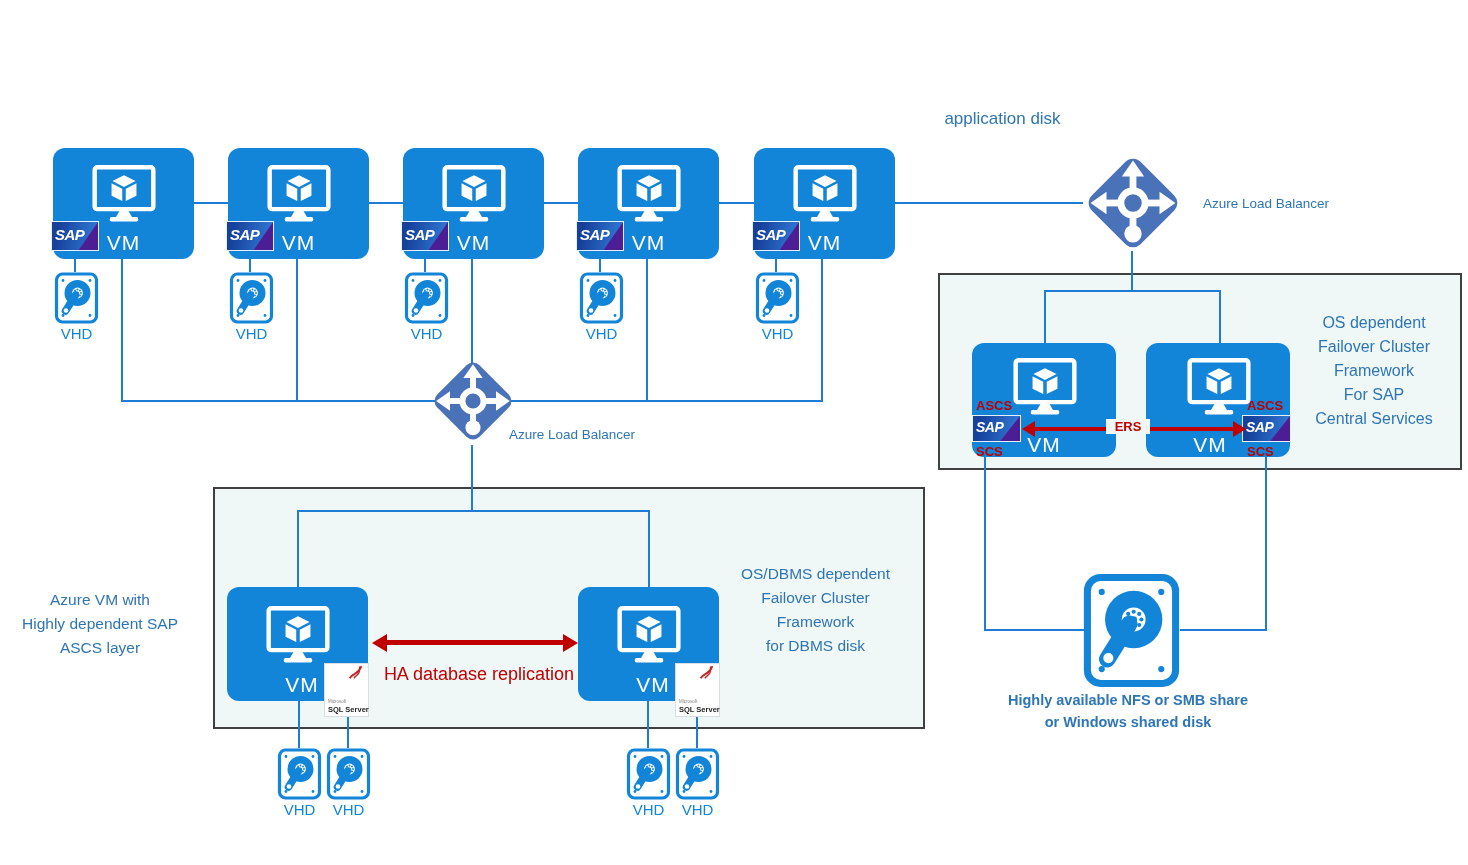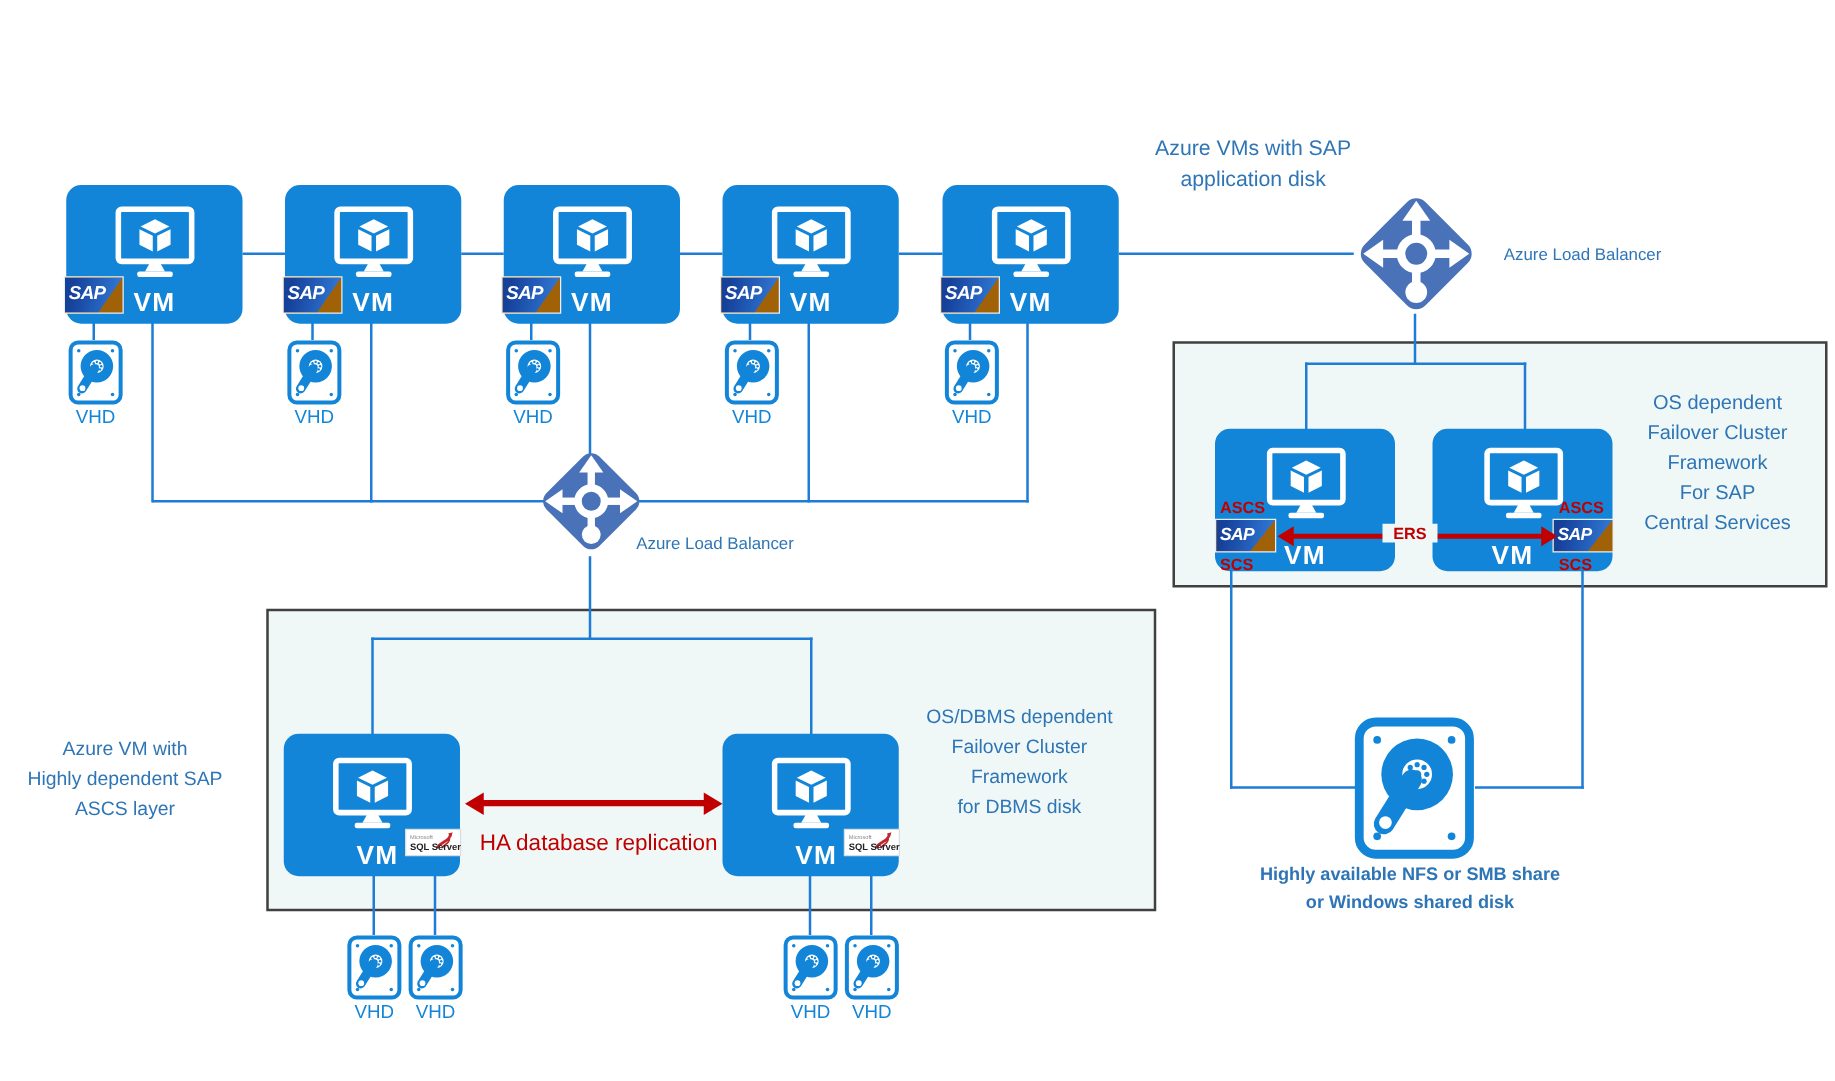--- a/index.html
+++ b/index.html
@@ -8,32 +8,32 @@
   
   .hline{position:absolute;height:2px;background:#1E7CD6;z-index:1;}
   .vline{position:absolute;width:2px;background:#1E7CD6;z-index:1;}
   
   .cluster-box{position:absolute;background:#F0F8F7;border:2px solid #404040;z-index:0;}
   
   .vm-card{position:absolute;width:141px;height:111px;background:#1285D8;border-radius:12px;z-index:2;}
   .vm-card.tall{height:114px;}
   .monitor{position:absolute;left:39px;top:16px;width:64px;height:60px;}
   .vm-label{position:absolute;left:0;width:100%;text-align:center;color:#fff;
-            font-weight:bold;font-size:21px;letter-spacing:1px;}
-  
-  .sap-badge{position:absolute;width:46px;height:28px;background:#a16207;z-index:3;box-shadow:0 0 0 1px #e8eef5;}
+            font-weight:normal;font-size:21px;letter-spacing:1px;}
+  
+  .sap-badge{position:absolute;width:46px;height:28px;background:#4c1d95;z-index:3;box-shadow:0 0 0 1px #e8eef5;}
   .sap-badge .bg{position:absolute;left:0;top:0;right:0;bottom:0;
                  background:linear-gradient(100deg,#16419B 15%,#2F77D3 90%);
                  clip-path:polygon(0 0,100% 0,58% 100%,0 100%);}
   .sap-badge .sap-text{position:absolute;left:3px;top:4px;color:#fff;font-weight:bold;
                        font-style:italic;font-size:15px;letter-spacing:-0.5px;}
   .sap-badge.small{width:47px;height:25px;}
   .sap-badge.small .sap-text{font-size:14px;top:3px;}
   
-  .sql-badge{position:absolute;width:43px;height:20px;background:#fff;z-index:3;
+  .sql-badge{position:absolute;width:43px;height:52px;background:#fff;z-index:3;
              box-shadow:0 0 0 1px #d9dee4;}
   .sql-badge .swirl{position:absolute;right:4px;top:1px;width:17px;height:15px;}
   .sql-badge .ms{position:absolute;left:3px;bottom:12px;font-size:4.5px;color:#888;}
   .sql-badge .sqltxt{position:absolute;left:3px;bottom:2px;font-size:7.5px;color:#222;
                      font-weight:bold;white-space:nowrap;}
   
   .vhd{position:absolute;width:45px;height:52px;z-index:2;}
   .vhd-label{position:absolute;width:45px;text-align:center;color:#1285D8;font-size:15px;z-index:2;}
   .bigdisk{position:absolute;left:1083px;top:573px;width:97px;height:115px;z-index:2;}
   
@@ -221,21 +221,20 @@
   <svg class="lb" style="left:1080px;top:150px;width:106px;height:106px;">
       <use href="#sym-lb"></use>
     </svg>
   <svg class="lb" style="left:427px;top:355px;width:92px;height:92px;">
       <use href="#sym-lb"></use>
     </svg>
   <div class="lb-caption" style="left:1203px;top:196px;">Azure Load Balancer</div>
   <div class="lb-caption" style="left:509px;top:427px;">Azure Load Balancer</div>
 
   <div class="caption" style="left:895px;top:106px;width:215px;font-size:17px;line-height:25px;">
-    <div>Azure VMs with SAP</div>
     <div>application disk</div>
   </div>
 
   <div class="caption" style="left:1288px;top:311px;width:172px;font-size:16px;line-height:24px;">
     <div>OS dependent</div>
     <div>Failover Cluster</div>
     <div>Framework</div>
     <div>For SAP</div>
     <div>Central Services</div>
   </div>

